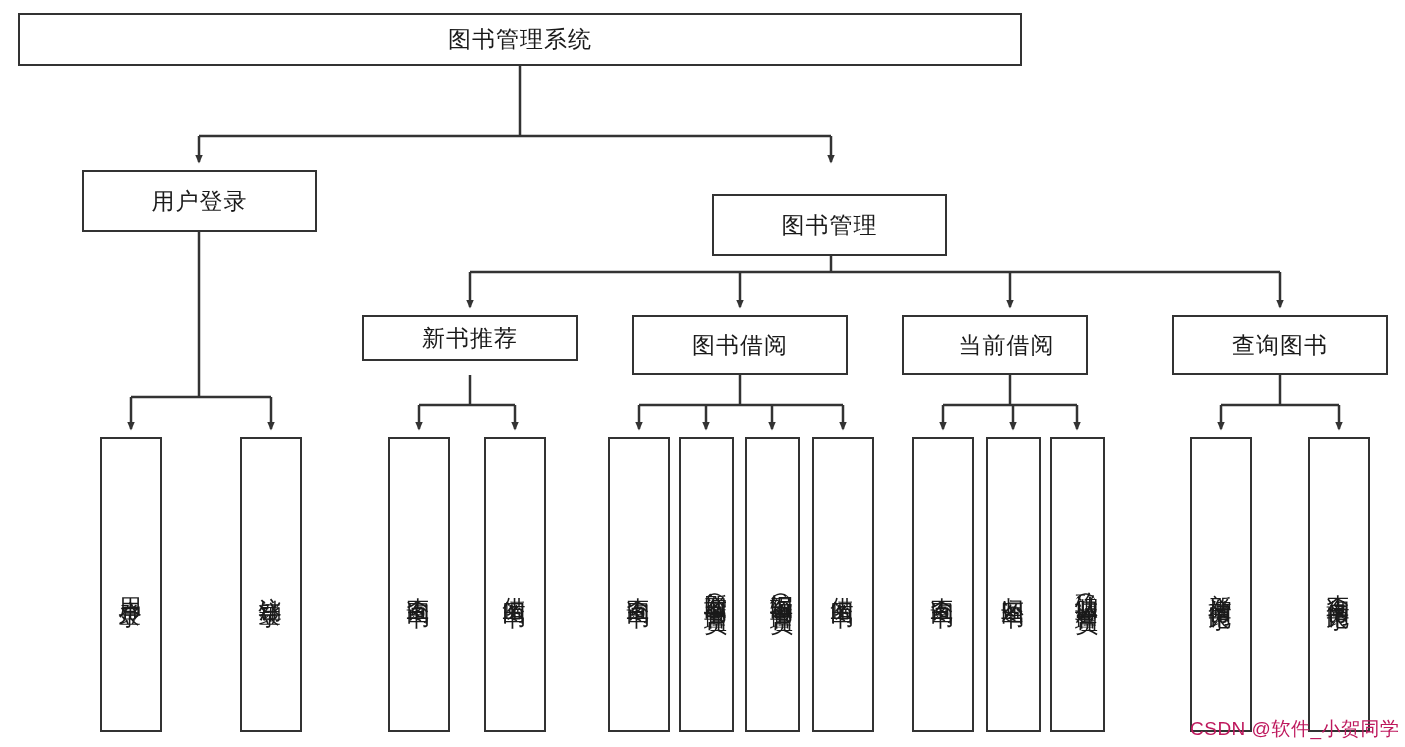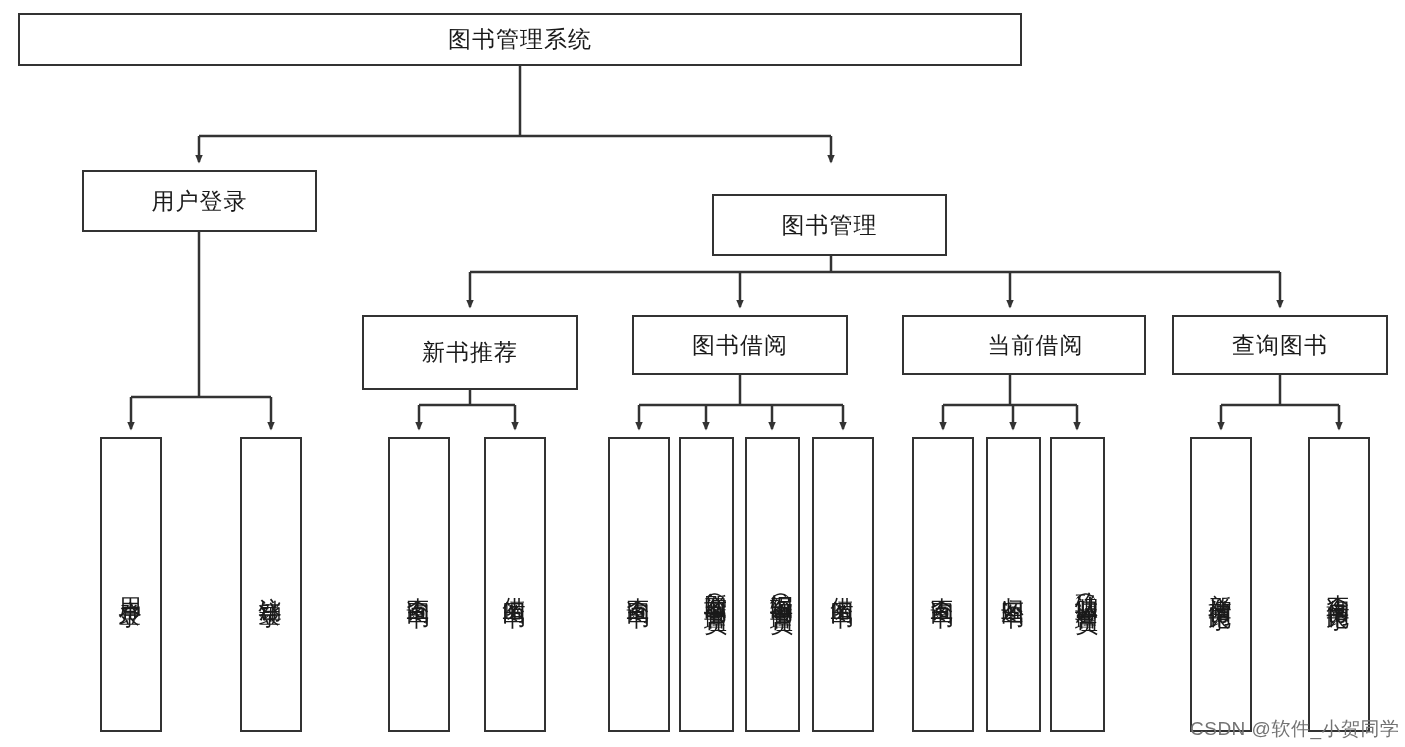--- a/index.html
+++ b/index.html
@@ -55,21 +55,21 @@
   }
   .node-label {
     display: block;
     white-space: nowrap;
   }
   #watermark {
     position: absolute;
     left: 1190px;
     top: 716px;
     font-size: 19px;
-    color: #737373;
+    color: #be185d;
     white-space: nowrap;
     letter-spacing: 0.5px;
   }
 </style>
 </head>
 <body>
 
 <div id="diagram-root">
 
   <svg class="wires" viewBox="0 0 1405 747" xmlns="http://www.w3.org/2000/svg">
@@ -139,29 +139,29 @@
   </div>
 
   <div class="node horiz" style="left:82px; top:170px; width:235px; height:62px;">
     <span class="node-label">用户登录</span>
   </div>
 
   <div class="node horiz" style="left:712px; top:170px; width:235px; height:62px;margin-top:24px;">
     <span class="node-label">图书管理</span>
   </div>
 
-  <div class="node horiz" style="left:362px; top:315px; width:216px; height:75px;">
+  <div class="node horiz" style="left:362px; top:315px; width:216px; height:46px;">
     <span class="node-label">新书推荐</span>
   </div>
 
   <div class="node horiz" style="left:632px; top:315px; width:216px; height:60px;">
     <span class="node-label">图书借阅</span>
   </div>
 
-  <div class="node horiz" style="left:902px; top:315px; width:244px; height:60px;padding-left:23px;">
+  <div class="node horiz" style="left:902px; top:315px; width:186px; height:60px;padding-left:23px;">
     <span class="node-label">当前借阅</span>
   </div>
 
   <div class="node horiz" style="left:1172px; top:315px; width:216px; height:60px;">
     <span class="node-label">查询图书</span>
   </div>
 
   <div class="node vert center-v" style="left:100px; top:437px; width:62px; height:295px;">
     <span class="node-label">用户登录</span>
   </div>

